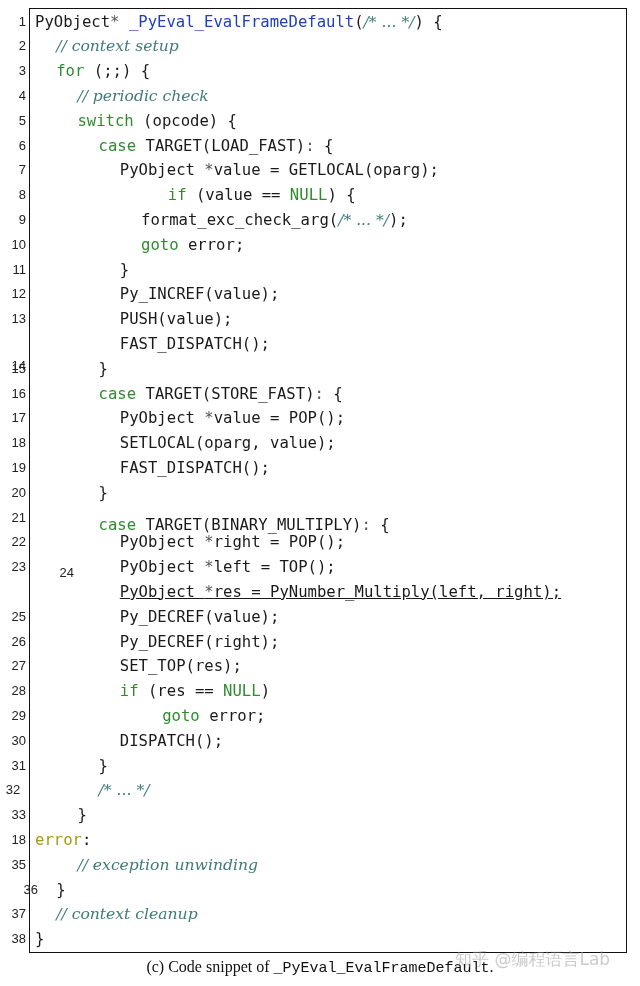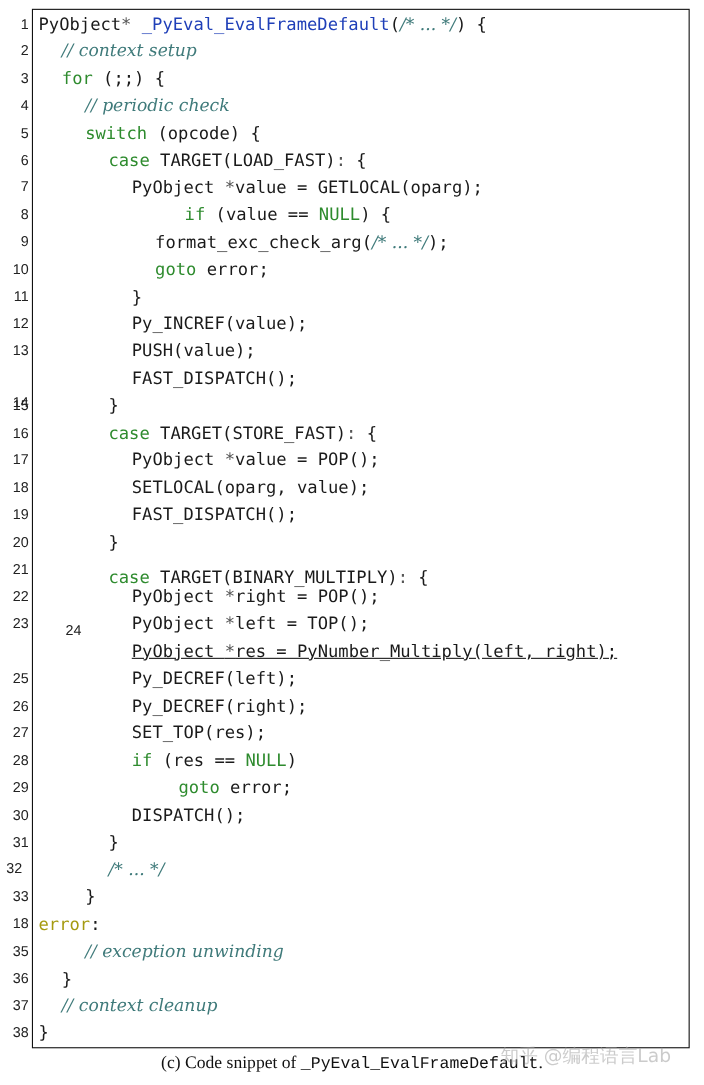--- a/index.html
+++ b/index.html
@@ -82,42 +82,42 @@
         <div class="line" style="top: 471.7px; left: 68.6px;"><span>}</span></div>
         <div class="ln" style="left: -30px; top: 496.5px;">21</div>
         <div class="line" style="top: 504px; left: 68.6px;"><span class="kw">case</span><span> TARGET(BINARY_MULTIPLY)</span><span class="pun">:</span><span> {</span></div>
         <div class="ln" style="left: -30px; top: 521.3px;">22</div>
         <div class="line" style="top: 521.3px; left: 89.8px;"><span>PyObject </span><span class="pun">*</span><span>right = POP();</span></div>
         <div class="ln" style="left: -30px; top: 546.1px;">23</div>
         <div class="line" style="top: 546.1px; left: 89.8px;"><span>PyObject </span><span class="pun">*</span><span>left = TOP();</span></div>
         <div class="ln" style="left: -30px; top: 552px; margin-left: 48px;">24</div>
         <div class="line" style="top: 570.9px; left: 89.8px; text-decoration: underline;"><span>PyObject </span><span class="pun">*</span><span>res = PyNumber_Multiply(left, right);</span></div>
         <div class="ln" style="left: -30px; top: 595.7px;">25</div>
-        <div class="line" style="top: 595.7px; left: 89.8px;"><span>Py_DECREF(left);</span></div>
+        <div class="line" style="top: 595.7px; left: 89.8px;"><span>Py_DECREF(value);</span></div>
         <div class="ln" style="left: -30px; top: 620.5px;">26</div>
         <div class="line" style="top: 620.5px; left: 89.8px;"><span>Py_DECREF(right);</span></div>
         <div class="ln" style="left: -30px; top: 645.3px;">27</div>
         <div class="line" style="top: 645.3px; left: 89.8px;"><span>SET_TOP(res);</span></div>
         <div class="ln" style="left: -30px; top: 670.1px;">28</div>
         <div class="line" style="top: 670.1px; left: 89.8px;"><span class="kw">if</span><span> (res == </span><span class="kw">NULL</span><span>)</span></div>
         <div class="ln" style="left: -30px; top: 694.9px;">29</div>
         <div class="line" style="top: 694.9px; left: 132.2px;"><span class="kw">goto</span><span> error;</span></div>
         <div class="ln" style="left: -30px; top: 719.7px;">30</div>
         <div class="line" style="top: 719.7px; left: 89.8px;"><span>DISPATCH();</span></div>
         <div class="ln" style="left: -30px; top: 744.5px;">31</div>
         <div class="line" style="top: 744.5px; left: 68.6px;"><span>}</span></div>
         <div class="ln" style="left: -30px; top: 769.3px; text-align: center;">32</div>
         <div class="line" style="top: 769.3px; left: 68.6px;"><span class="cm">/* ... */</span></div>
         <div class="ln" style="left: -30px; top: 794.1px;">33</div>
         <div class="line" style="top: 794.1px; left: 47.4px;"><span>}</span></div>
         <div class="ln" style="left: -30px; top: 818.9px;">18</div>
         <div class="line" style="top: 818.9px; left: 5px;"><span class="lbl">error</span><span>:</span></div>
         <div class="ln" style="left: -30px; top: 843.7px;">35</div>
         <div class="line" style="top: 843.7px; left: 47.4px;"><span class="cm">// exception unwinding</span></div>
-        <div class="ln" style="left: -30px; top: 868.5px;">36</div>
+        <div class="ln" style="left: -30px; top: 868.5px; padding-left: 12px;">36</div>
         <div class="line" style="top: 868.5px; left: 26.2px;"><span>}</span></div>
         <div class="ln" style="left: -30px; top: 893.3px;">37</div>
         <div class="line" style="top: 893.3px; left: 26.2px;"><span class="cm">// context cleanup</span></div>
         <div class="ln" style="left: -30px; top: 918.1px;">38</div>
         <div class="line" style="top: 918.1px; left: 5px;"><span>}</span></div>
       </div>
   </div>
   <div class="caption">
     <span>(c) Code snippet of </span><span class="mono">_PyEval_EvalFrameDefault</span><span>.</span>
   </div>

